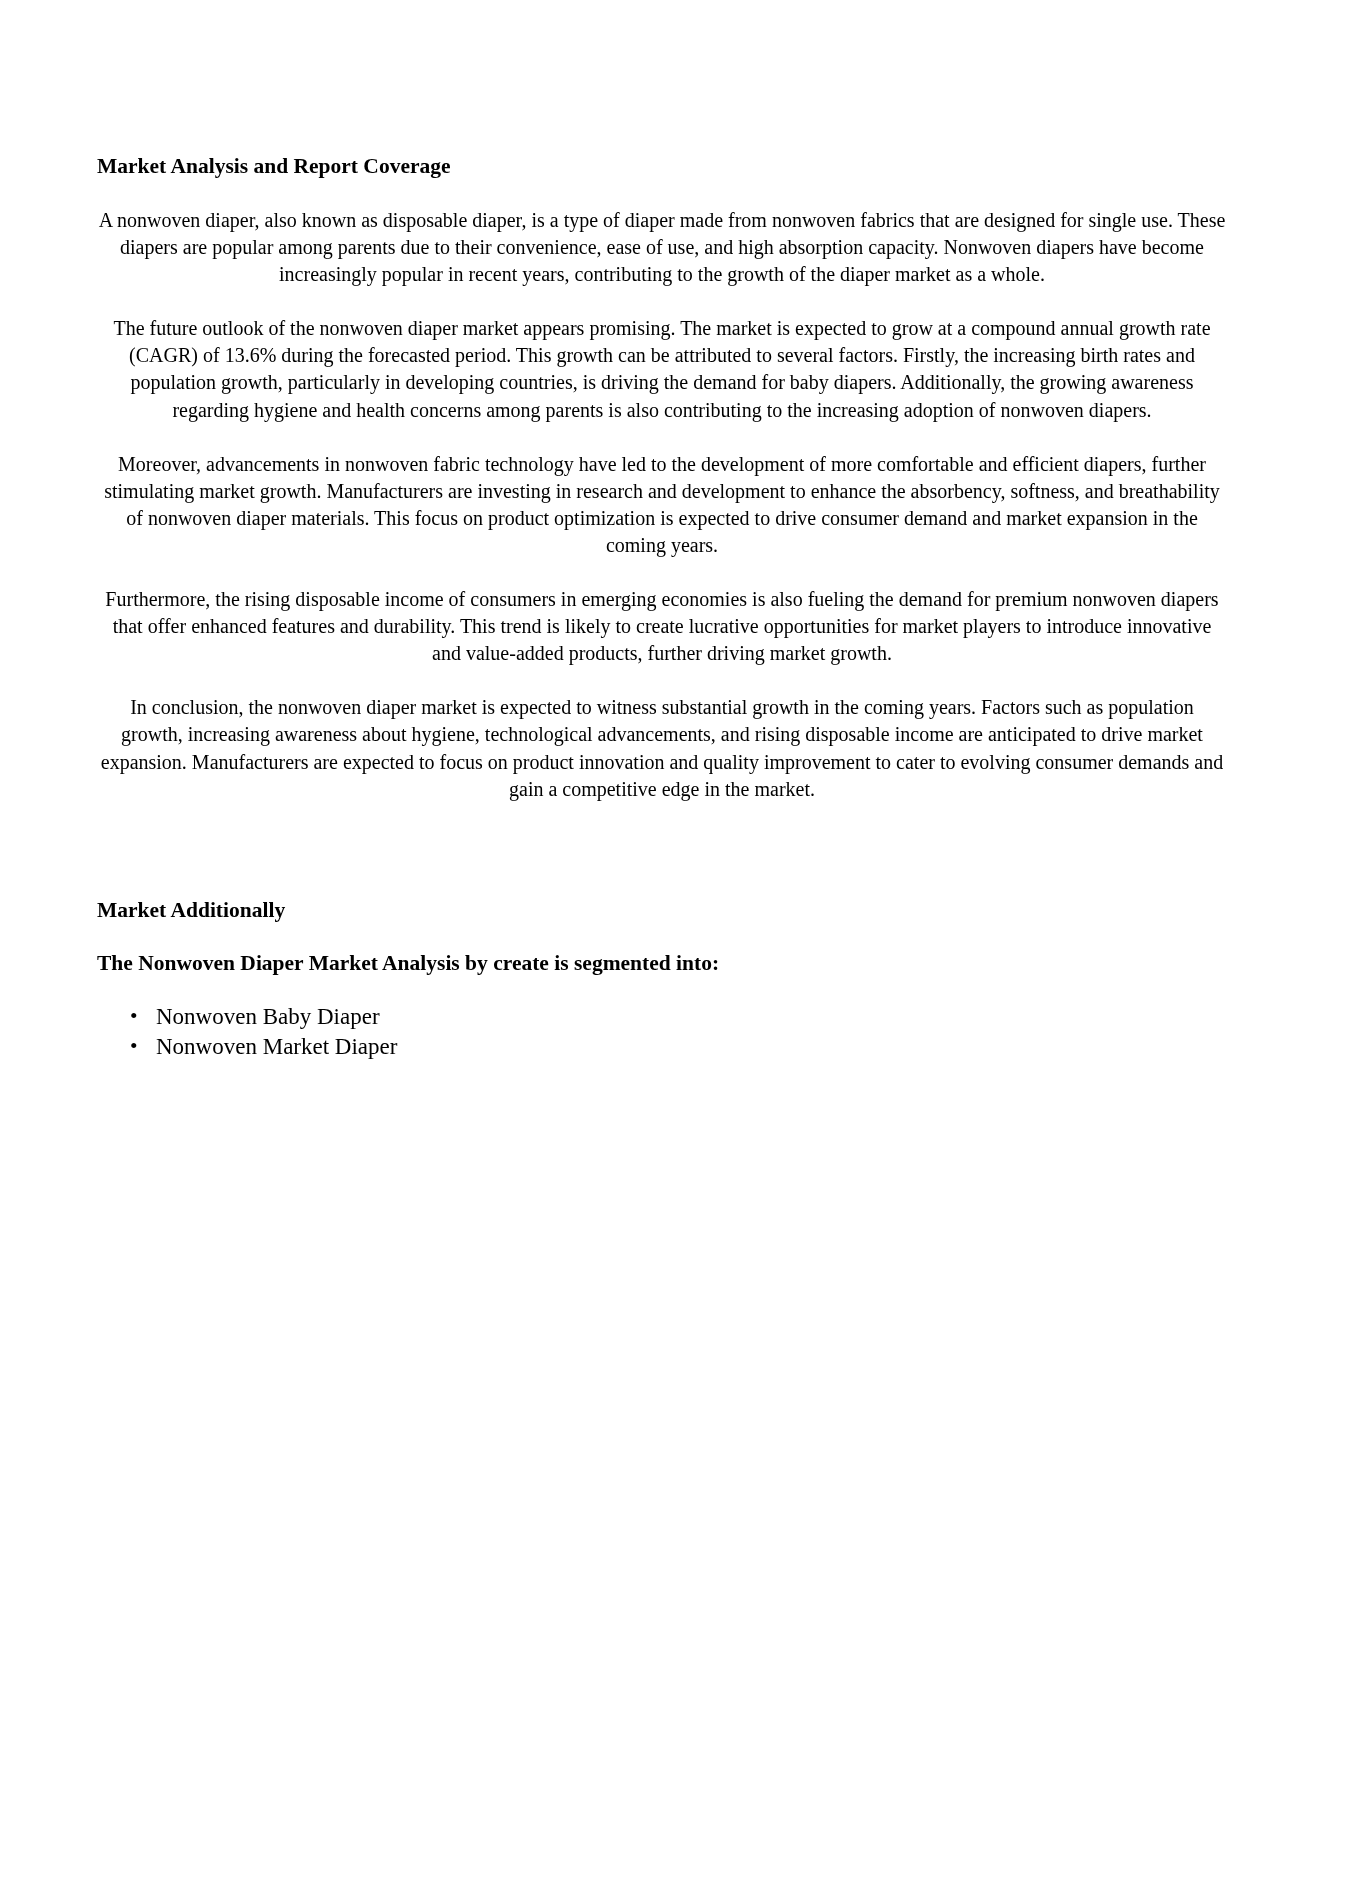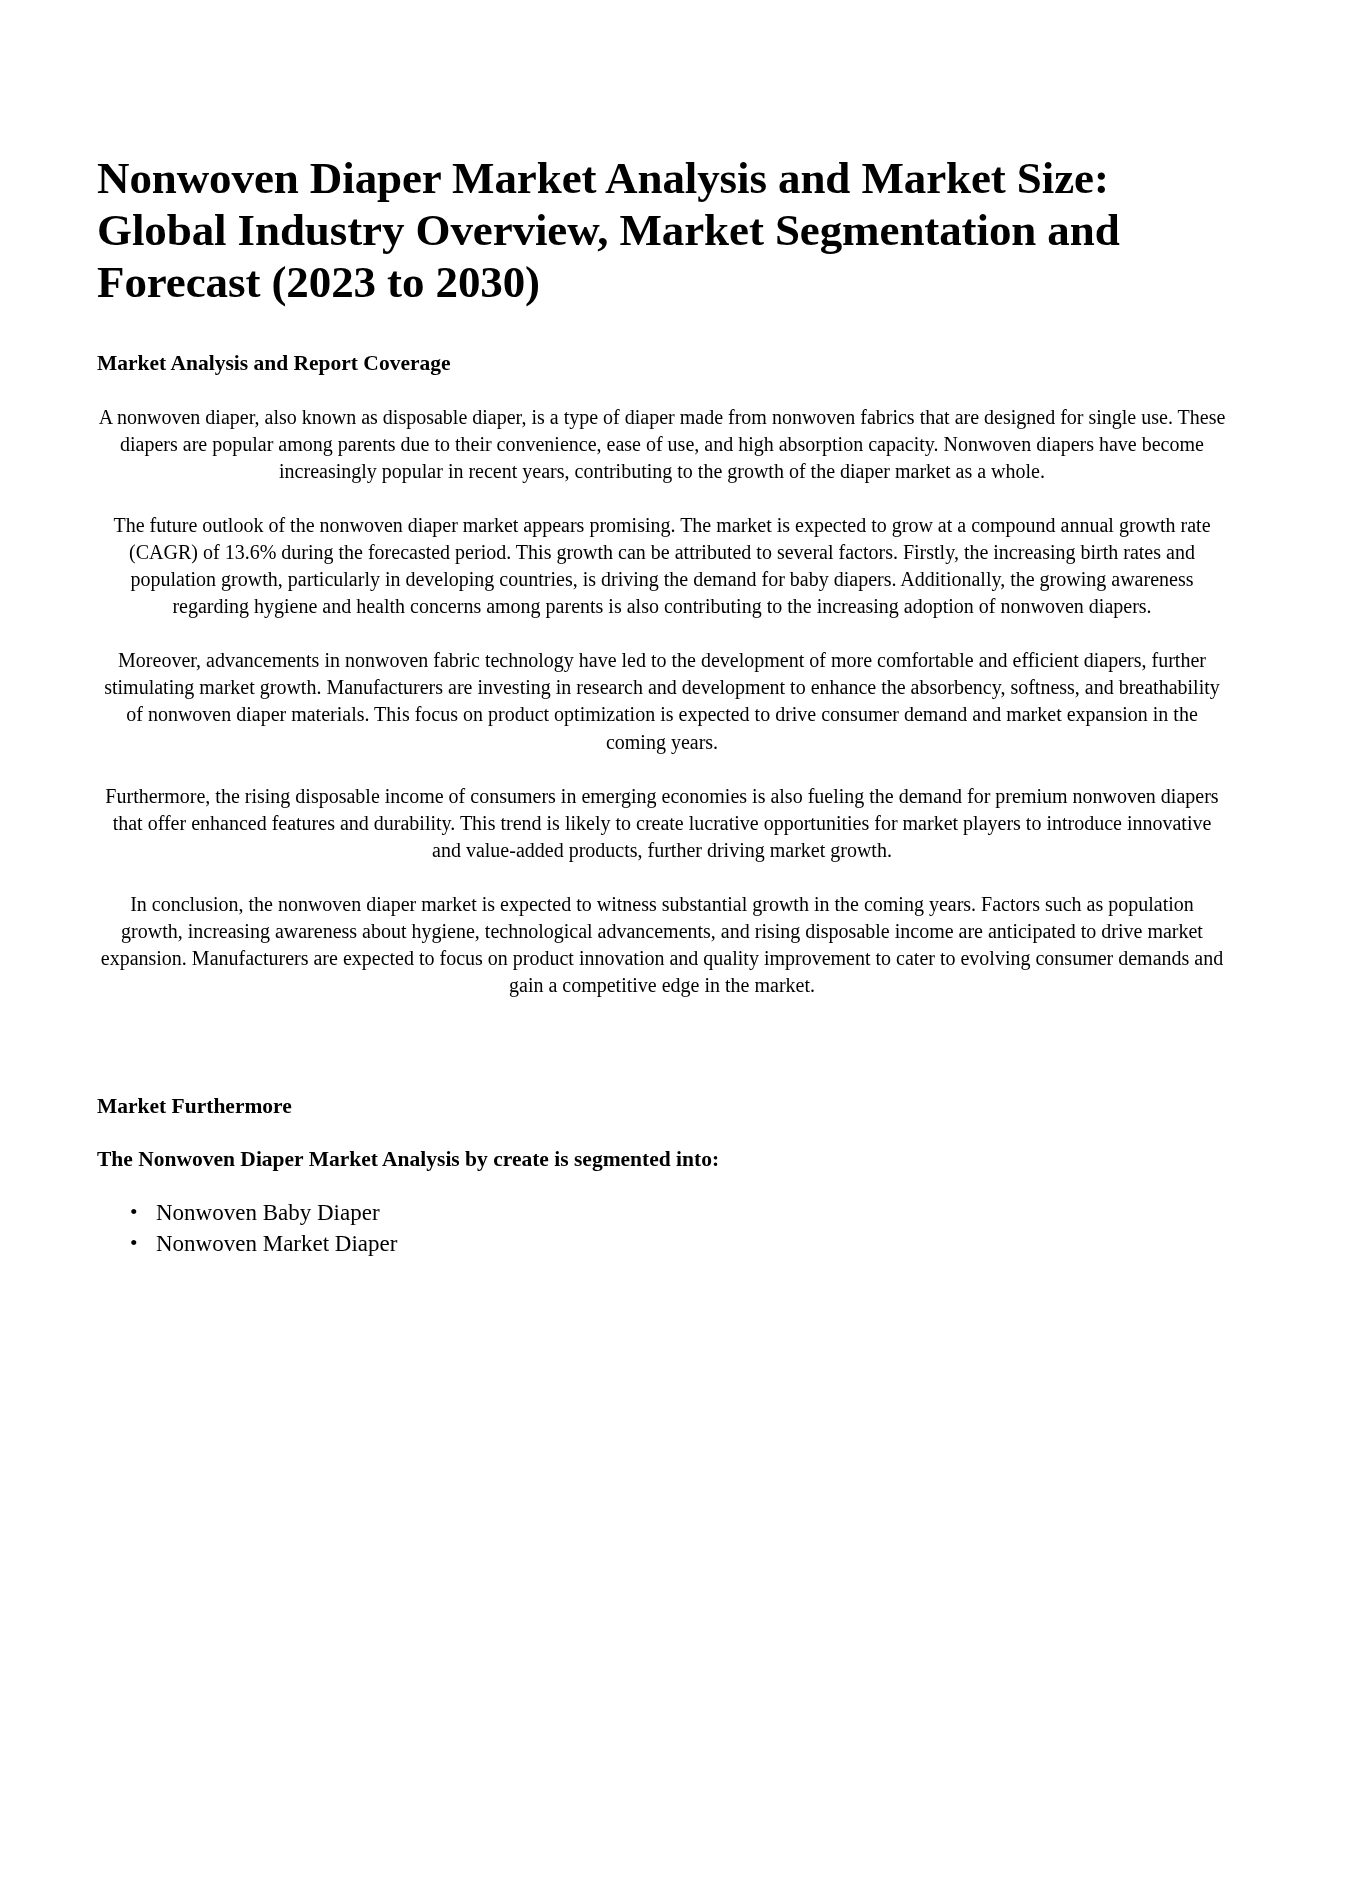--- a/index.html
+++ b/index.html
@@ -95,38 +95,37 @@
     line-height: 1.32;
     color: #000000;
   }
 </style>
 </head>
 <body>
 
 <div class="page">
   <div class="content">
 
-    <h1 class="doc-title">Nonwoven Diaper Market Analysis and Market Size: Global Industry Overview, Market Segmentation and Forecast (2023 to 2030)</h1>
 
     <h2 class="section-heading">Market Analysis and Report Coverage</h2>
 
     <p class="body-text">A nonwoven diaper, also known as disposable diaper, is a type of diaper made from nonwoven fabrics that are designed for single use. These diapers are popular among parents due to their convenience, ease of use, and high absorption capacity. Nonwoven diapers have become increasingly popular in recent years, contributing to the growth of the diaper market as a whole.</p>
 
     <p class="body-text">The future outlook of the nonwoven diaper market appears promising. The market is expected to grow at a compound annual growth rate (CAGR) of 13.6% during the forecasted period. This growth can be attributed to several factors. Firstly, the increasing birth rates and population growth, particularly in developing countries, is driving the demand for baby diapers. Additionally, the growing awareness regarding hygiene and health concerns among parents is also contributing to the increasing adoption of nonwoven diapers.</p>
 
     <p class="body-text">Moreover, advancements in nonwoven fabric technology have led to the development of more comfortable and efficient diapers, further stimulating market growth. Manufacturers are investing in research and development to enhance the absorbency, softness, and breathability of nonwoven diaper materials. This focus on product optimization is expected to drive consumer demand and market expansion in the coming years.</p>
 
     <p class="body-text">Furthermore, the rising disposable income of consumers in emerging economies is also fueling the demand for premium nonwoven diapers that offer enhanced features and durability. This trend is likely to create lucrative opportunities for market players to introduce innovative and value-added products, further driving market growth.</p>
 
     <p class="body-text">In conclusion, the nonwoven diaper market is expected to witness substantial growth in the coming years. Factors such as population growth, increasing awareness about hygiene, technological advancements, and rising disposable income are anticipated to drive market expansion. Manufacturers are expected to focus on product innovation and quality improvement to cater to evolving consumer demands and gain a competitive edge in the market.</p>
 
 
     <div class="spacer-gap"></div>
 
-    <h2 class="section-heading tight">Market Furthermore</h2>
+    <h2 class="section-heading tight">Market Additionally</h2>
 
     <h3 class="section-heading tight">The Nonwoven Diaper Market Analysis by create is segmented into:</h3>
 
     <ul class="segment-list">
       <li>Nonwoven Baby Diaper</li>
       <li>Nonwoven Market Diaper</li>
     </ul>
 
   </div>
 </div>

